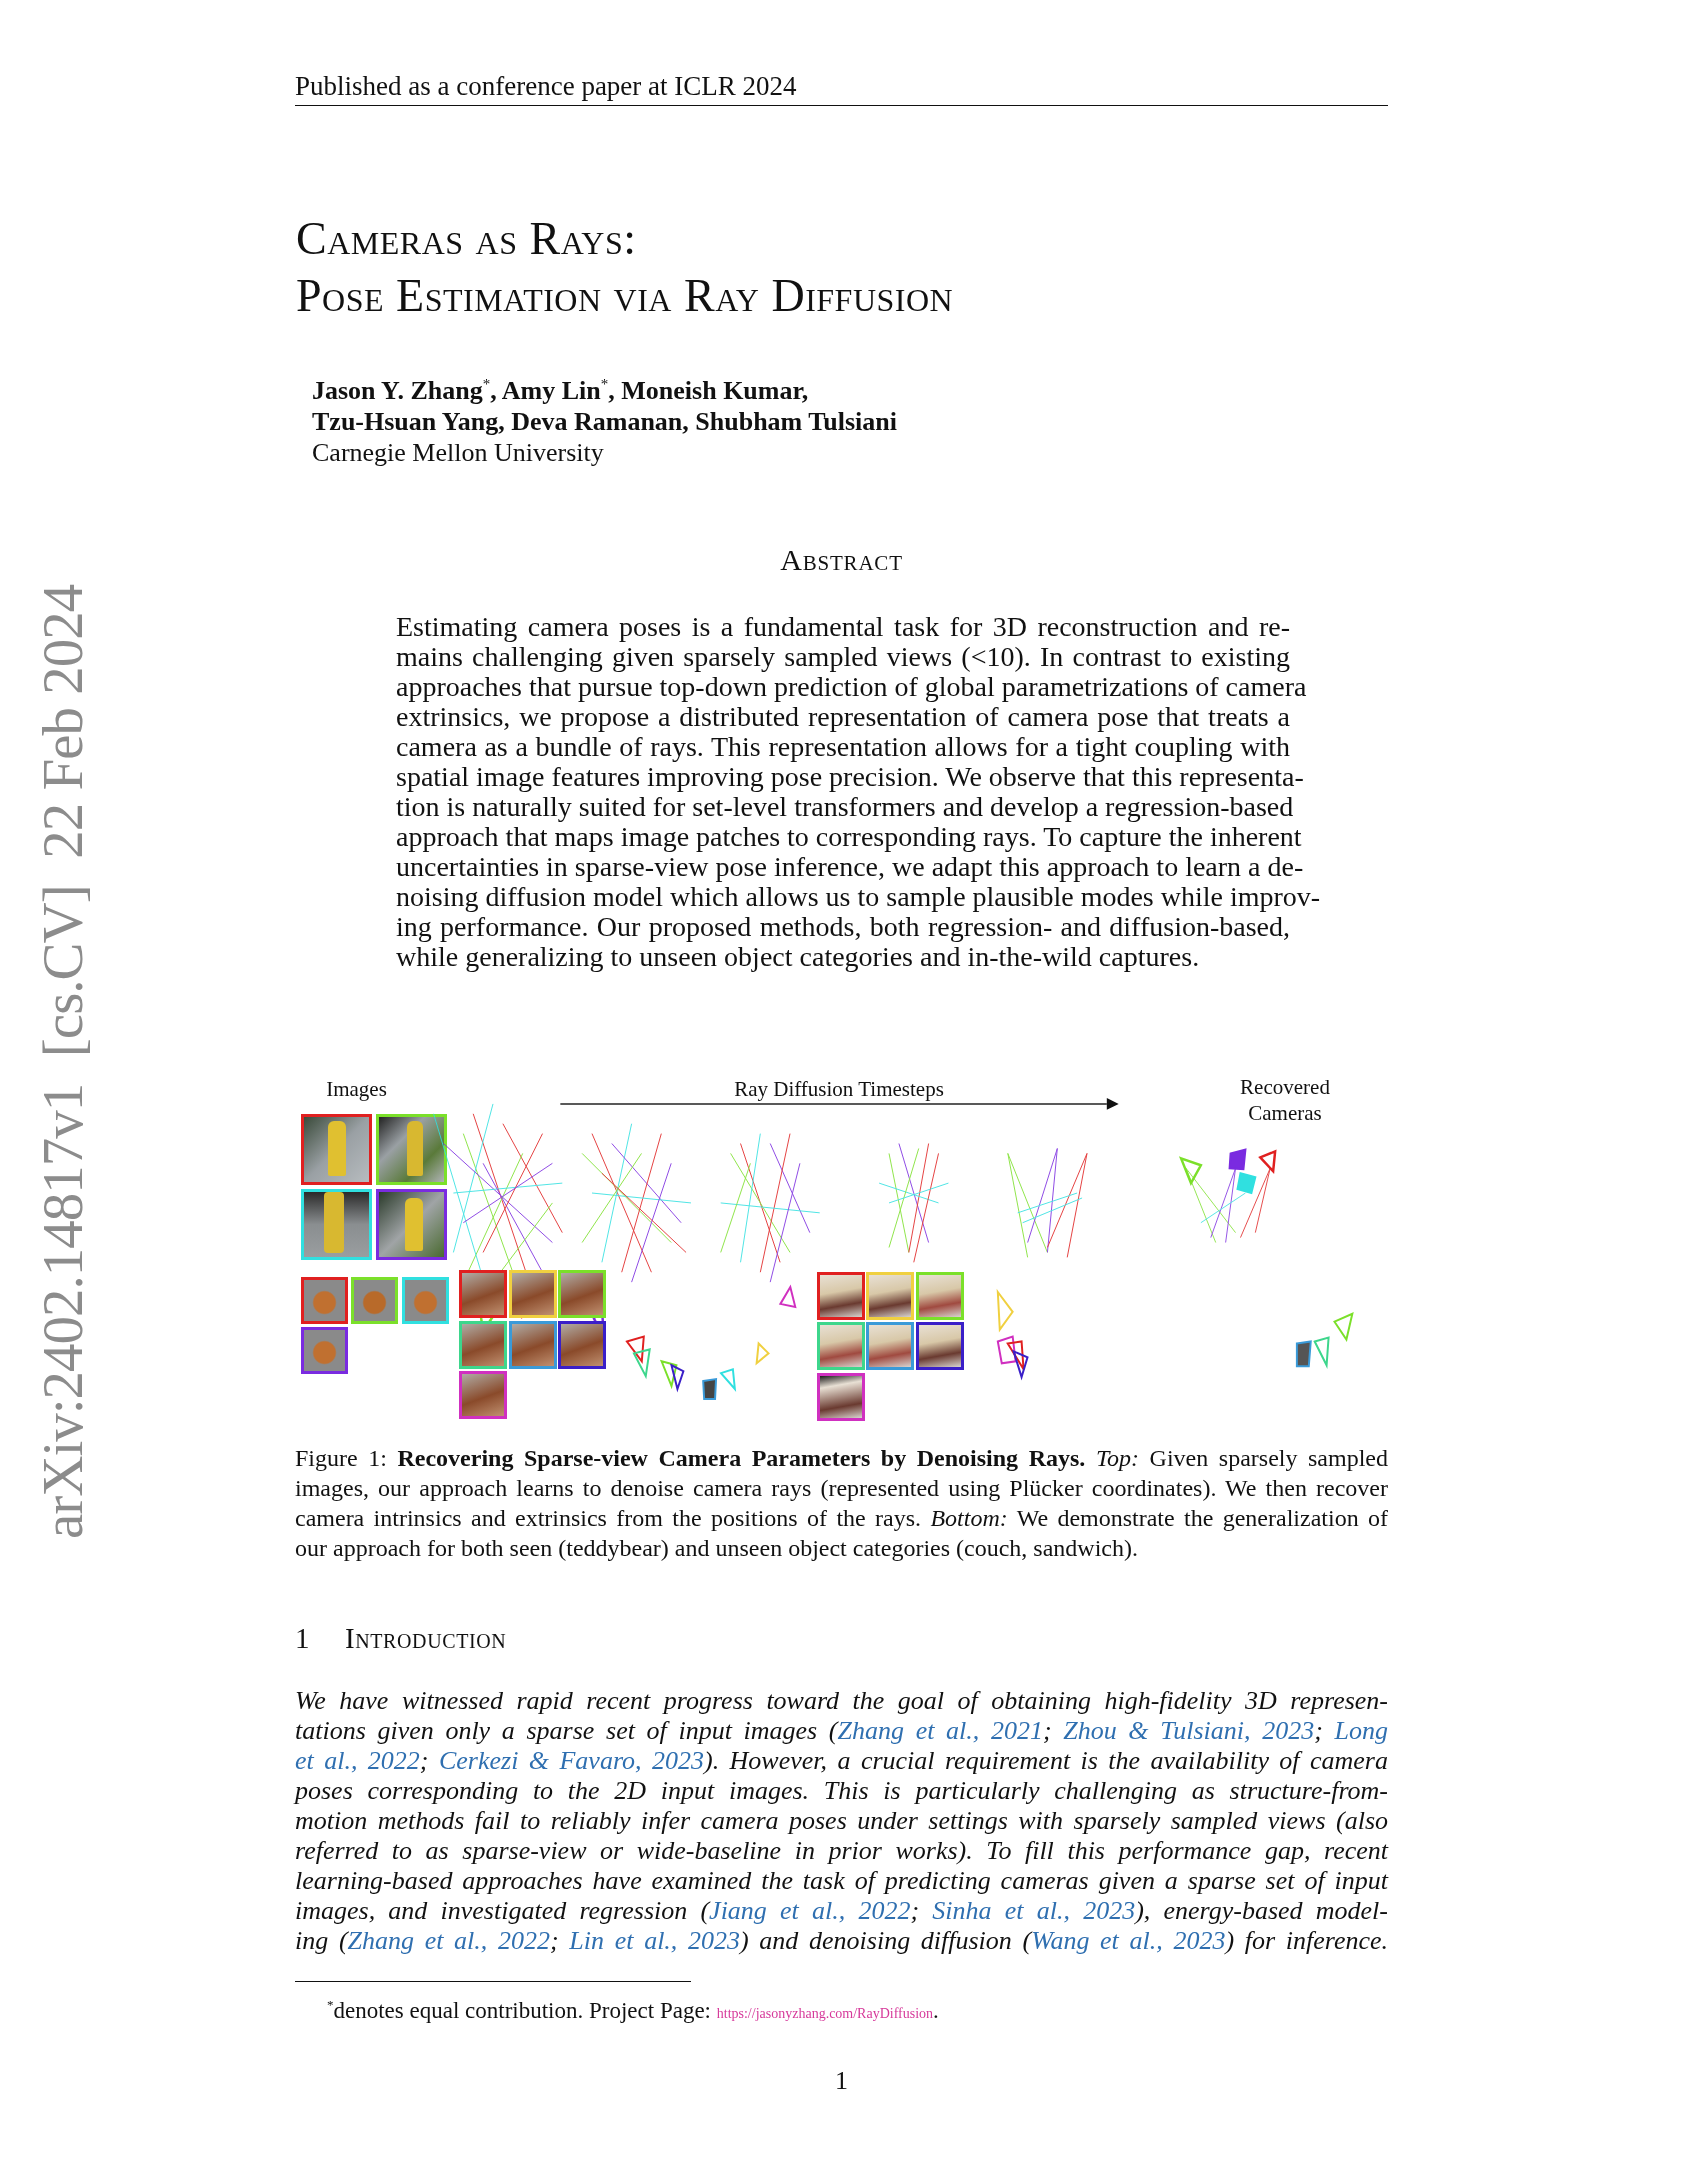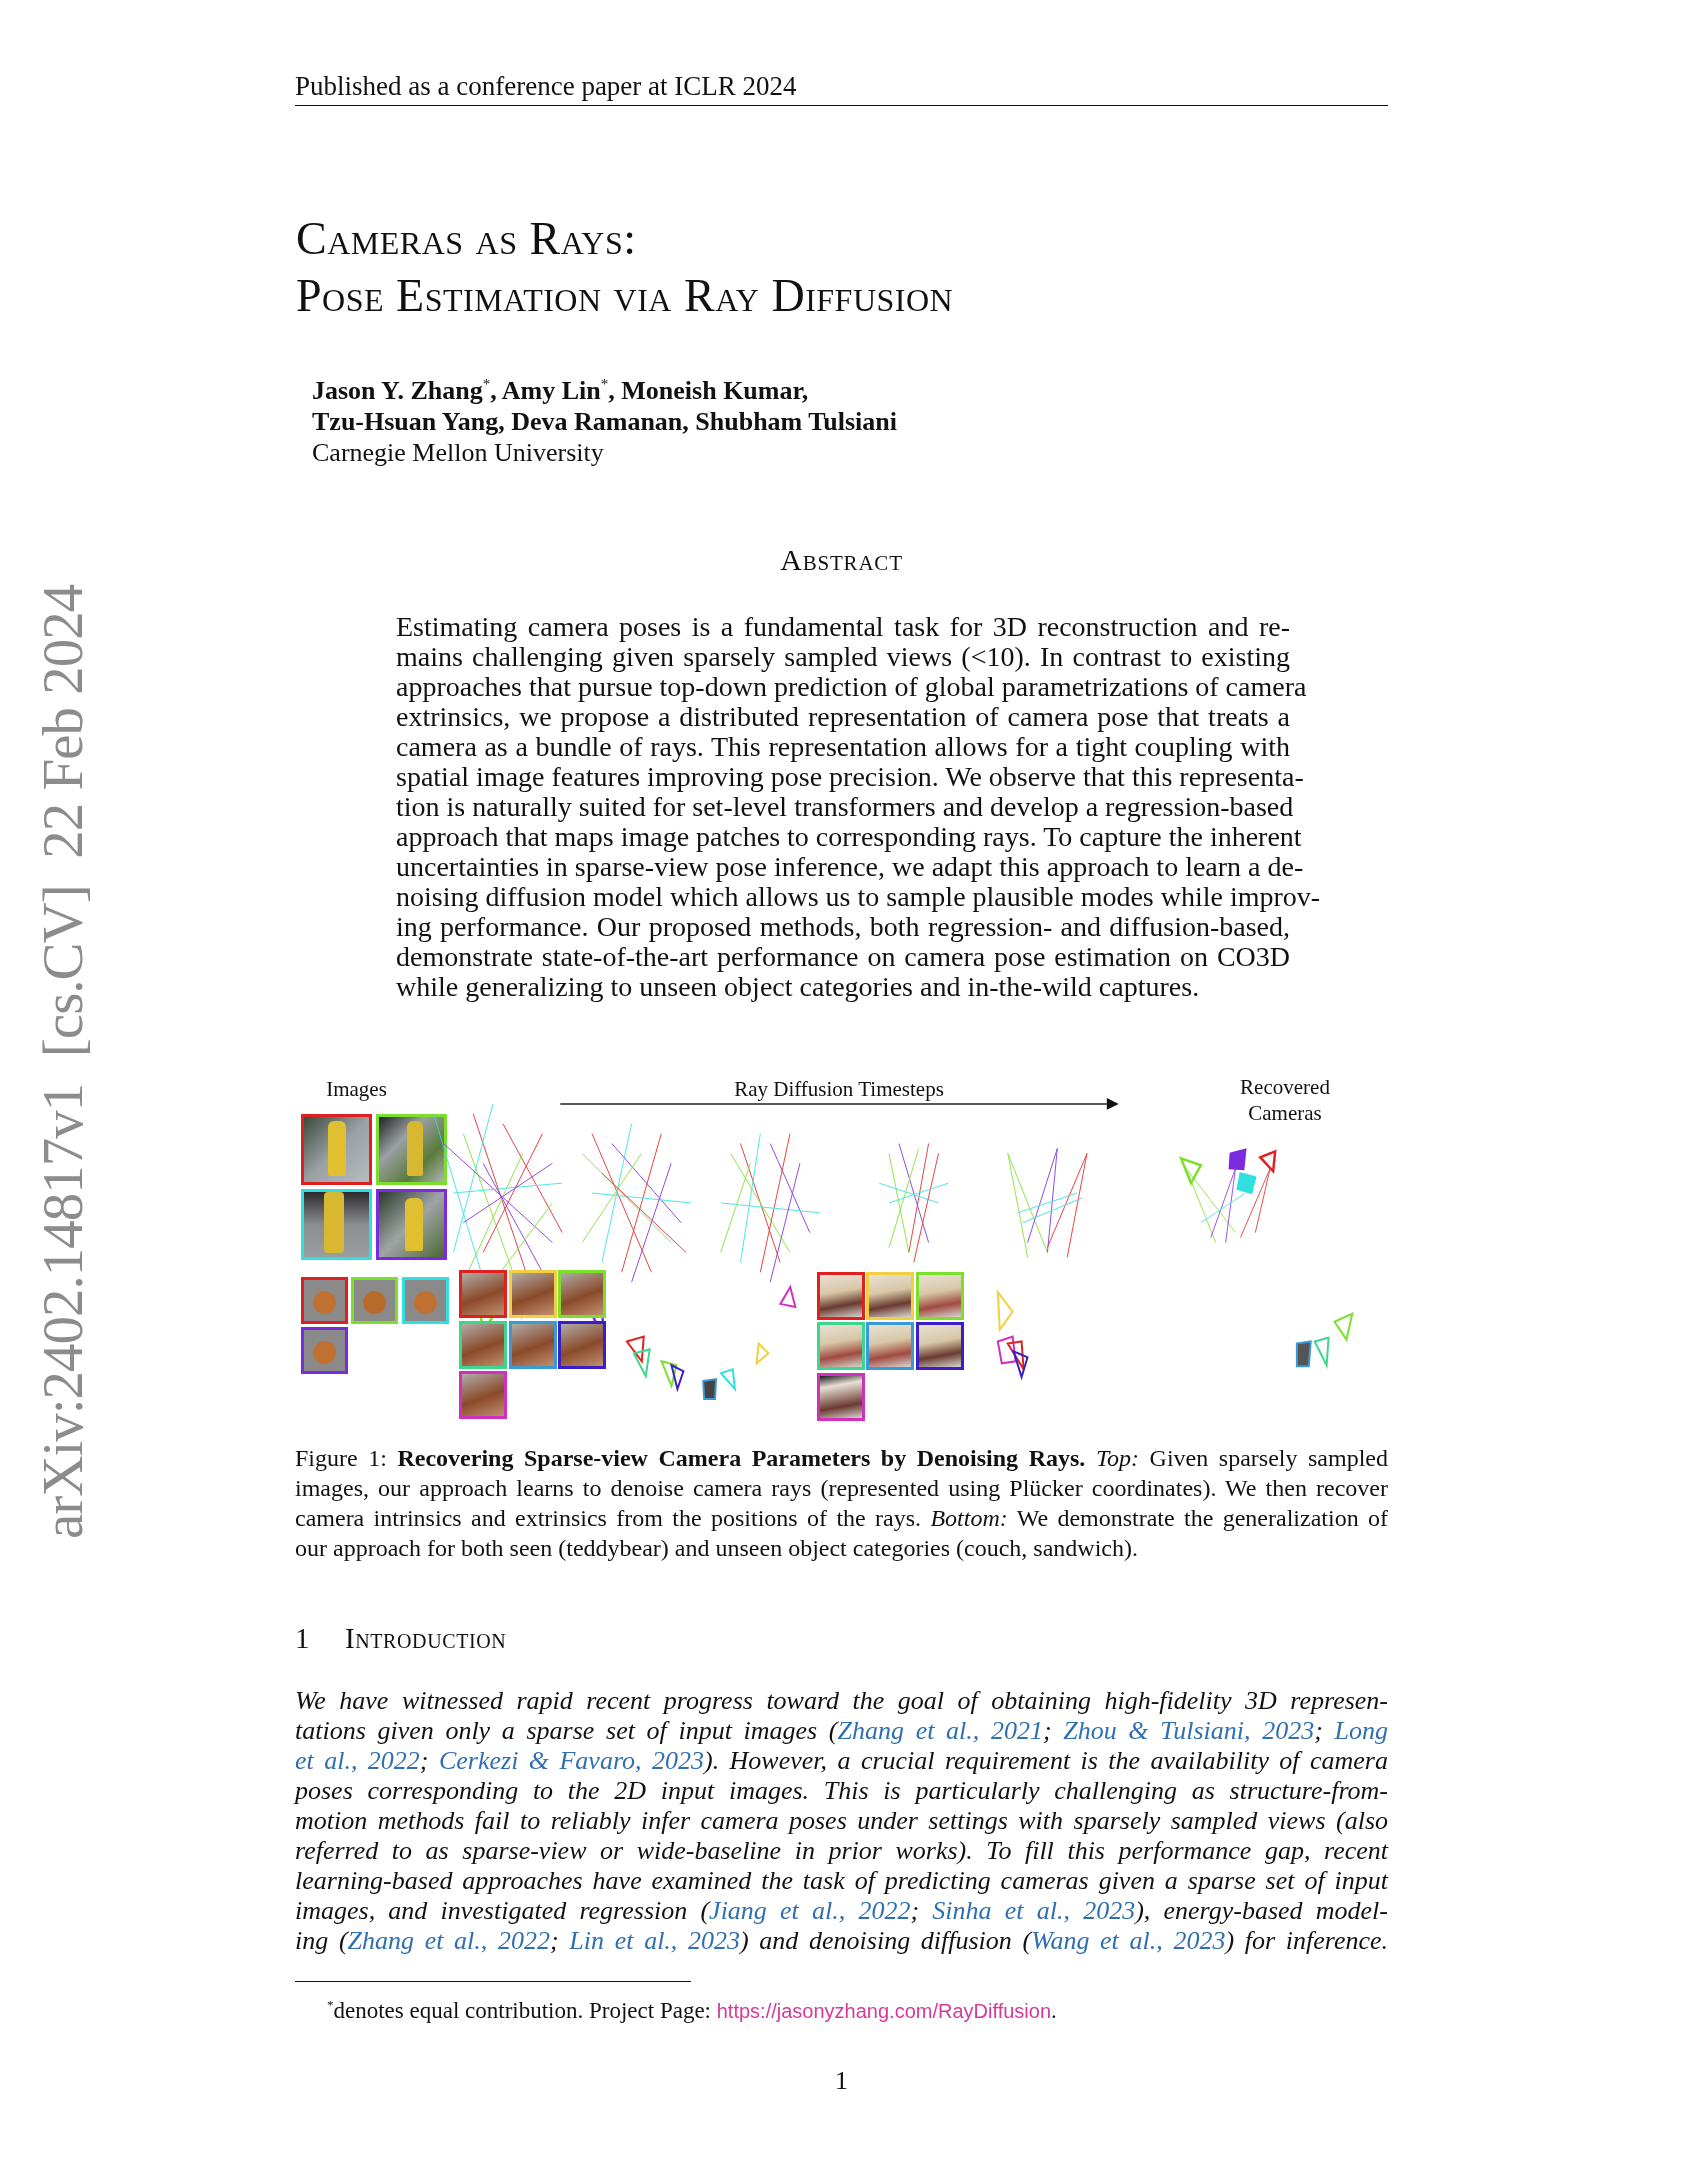--- a/index.html
+++ b/index.html
@@ -23,21 +23,21 @@
   .figure { left:295px; top:1074px; width:1093px; height:342px; }
   .fig-label { position:absolute; font-size:21px; line-height:26px; text-align:center; }
   .caption { left:295px; top:1443px; width:1093px; font-size:24px; line-height:30px; }
   .sec-h { left:295px; top:1622px; font-size:29px; font-variant:small-caps; letter-spacing:0.6px; white-space:nowrap; }
   .sec-h .num { display:inline-block; width:50px; }
   .intro { left:295px; top:1686px; width:1093px; font-size:26px; line-height:30px;font-style:italic; }
   .cite { color:#2f6fb0; }
   .fn-rule { left:295px; top:1981px; width:396px; border-top:1.4px solid #111; }
   .footnote { left:327px; top:1990px; font-size:23px; line-height:30px; white-space:nowrap; }
   .footnote sup { font-size:13px; }
-  .url { color:#d6399a; font-family:Liberation Sans, sans-serif; font-size:20px; }
+  .url { color:#d6399a; font-family:Liberation Serif, serif; font-size:14px; }
   .pagenum { left:0; width:1683px; top:2066px; text-align:center; font-size:26px; }
   .thumb { position:absolute; border:3px solid; box-sizing:border-box; }
   .cam { position:absolute; }
 </style>
 </head>
 <body>
 
 <div class="abs header">Published as a conference paper at ICLR 2024</div>
 <div class="abs header-rule"></div>
 
@@ -62,21 +62,20 @@
   <span class="line">mains challenging given sparsely sampled views (&lt;10).  In contrast to existing</span>
   <span class="line">approaches that pursue top-down prediction of global parametrizations of camera</span>
   <span class="line">extrinsics, we propose a distributed representation of camera pose that treats a</span>
   <span class="line">camera as a bundle of rays.  This representation allows for a tight coupling with</span>
   <span class="line">spatial image features improving pose precision. We observe that this representa-</span>
   <span class="line">tion is naturally suited for set-level transformers and develop a regression-based</span>
   <span class="line">approach that maps image patches to corresponding rays. To capture the inherent</span>
   <span class="line">uncertainties in sparse-view pose inference, we adapt this approach to learn a de-</span>
   <span class="line">noising diffusion model which allows us to sample plausible modes while improv-</span>
   <span class="line">ing performance.  Our proposed methods, both regression- and diffusion-based,</span>
-  <span class="line">demonstrate state-of-the-art performance on camera pose estimation on CO3D</span>
   <span class="line lastline">while generalizing to unseen object categories and in-the-wild captures.</span>
 </div>
 
 <div class="abs figure">
   <div class="fig-label" style="left:22px; top:2px; width:79px;">Images</div>
   <div class="fig-label" style="left:366px; top:2px; width:356px;">Ray Diffusion Timesteps</div>
   <div class="fig-label" style="left:911px; top:0px; width:158px;">
     <div>Recovered</div>
     <div>Cameras</div>
   </div>

